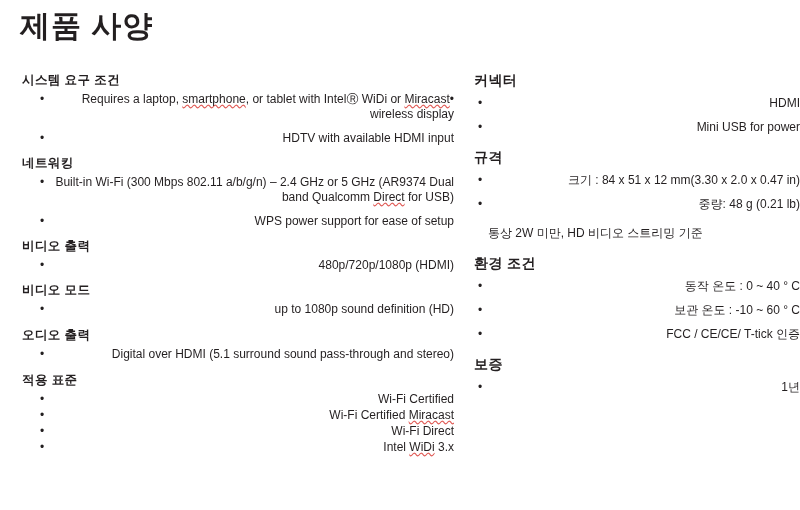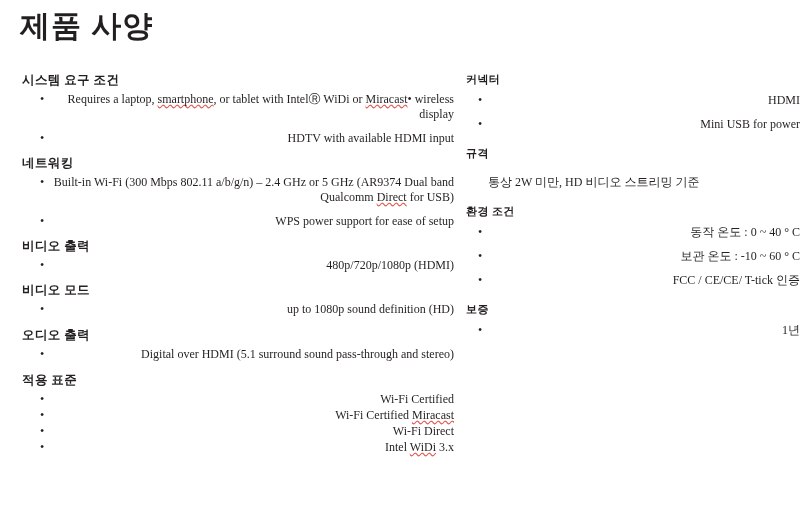--- a/index.html
+++ b/index.html
@@ -31,21 +31,20 @@
     letter-spacing: 1px;
     color: #231f20;
   }
   .columns {
     position: absolute;
     left: 0;
     top: 72px;
     width: 800px;
     display: flex;
     flex-direction: row;
-    font-family: Liberation Serif, serif;
   }
   .col {
     box-sizing: border-box;
   }
   .col-left {
     width: 460px;
     padding-left: 22px;
     padding-right: 6px;
   }
   .col-right {
@@ -97,23 +96,23 @@
     padding-left: 28px;
     margin-bottom: 9px;
   }
   .spell {
     text-decoration: underline;
     text-decoration-color: #e05a55;
     text-decoration-style: wavy;
     text-decoration-skip-ink: none;
   }
   .right-title {
-    font-size: 11px;
+    font-size: 14px;
     font-weight: bold;
-    margin: 0 0 6px 6px;
+    margin: 0 0 6px 14px;
     letter-spacing: 0.4px;
   }
   .rsection {
     margin-bottom: 14px;
   }
 </style>
 </head>
 <body>
 
 <div class="page">
@@ -182,20 +181,24 @@
       <div class="rsection">
         <div class="right-title">커넥터</div>
         <ul class="items">
           <li>HDMI</li>
           <li>Mini USB for power</li>
         </ul>
       </div>
 
       <div class="rsection">
         <div class="right-title">규격</div>
+        <ul class="items">
+          <li>크기 : 84 x 51 x 12 mm(3.30 x 2.0 x 0.47 in)</li>
+          <li>중량: 48 g (0.21 lb)</li>
+        </ul>
       </div>
 
       <div class="rsection">
         <div class="plain-line">통상 2W 미만, HD 비디오 스트리밍 기준</div>
       </div>
 
       <div class="rsection">
         <div class="right-title">환경 조건</div>
         <ul class="items">
           <li>동작 온도 : 0 ~ 40 ° C</li>

